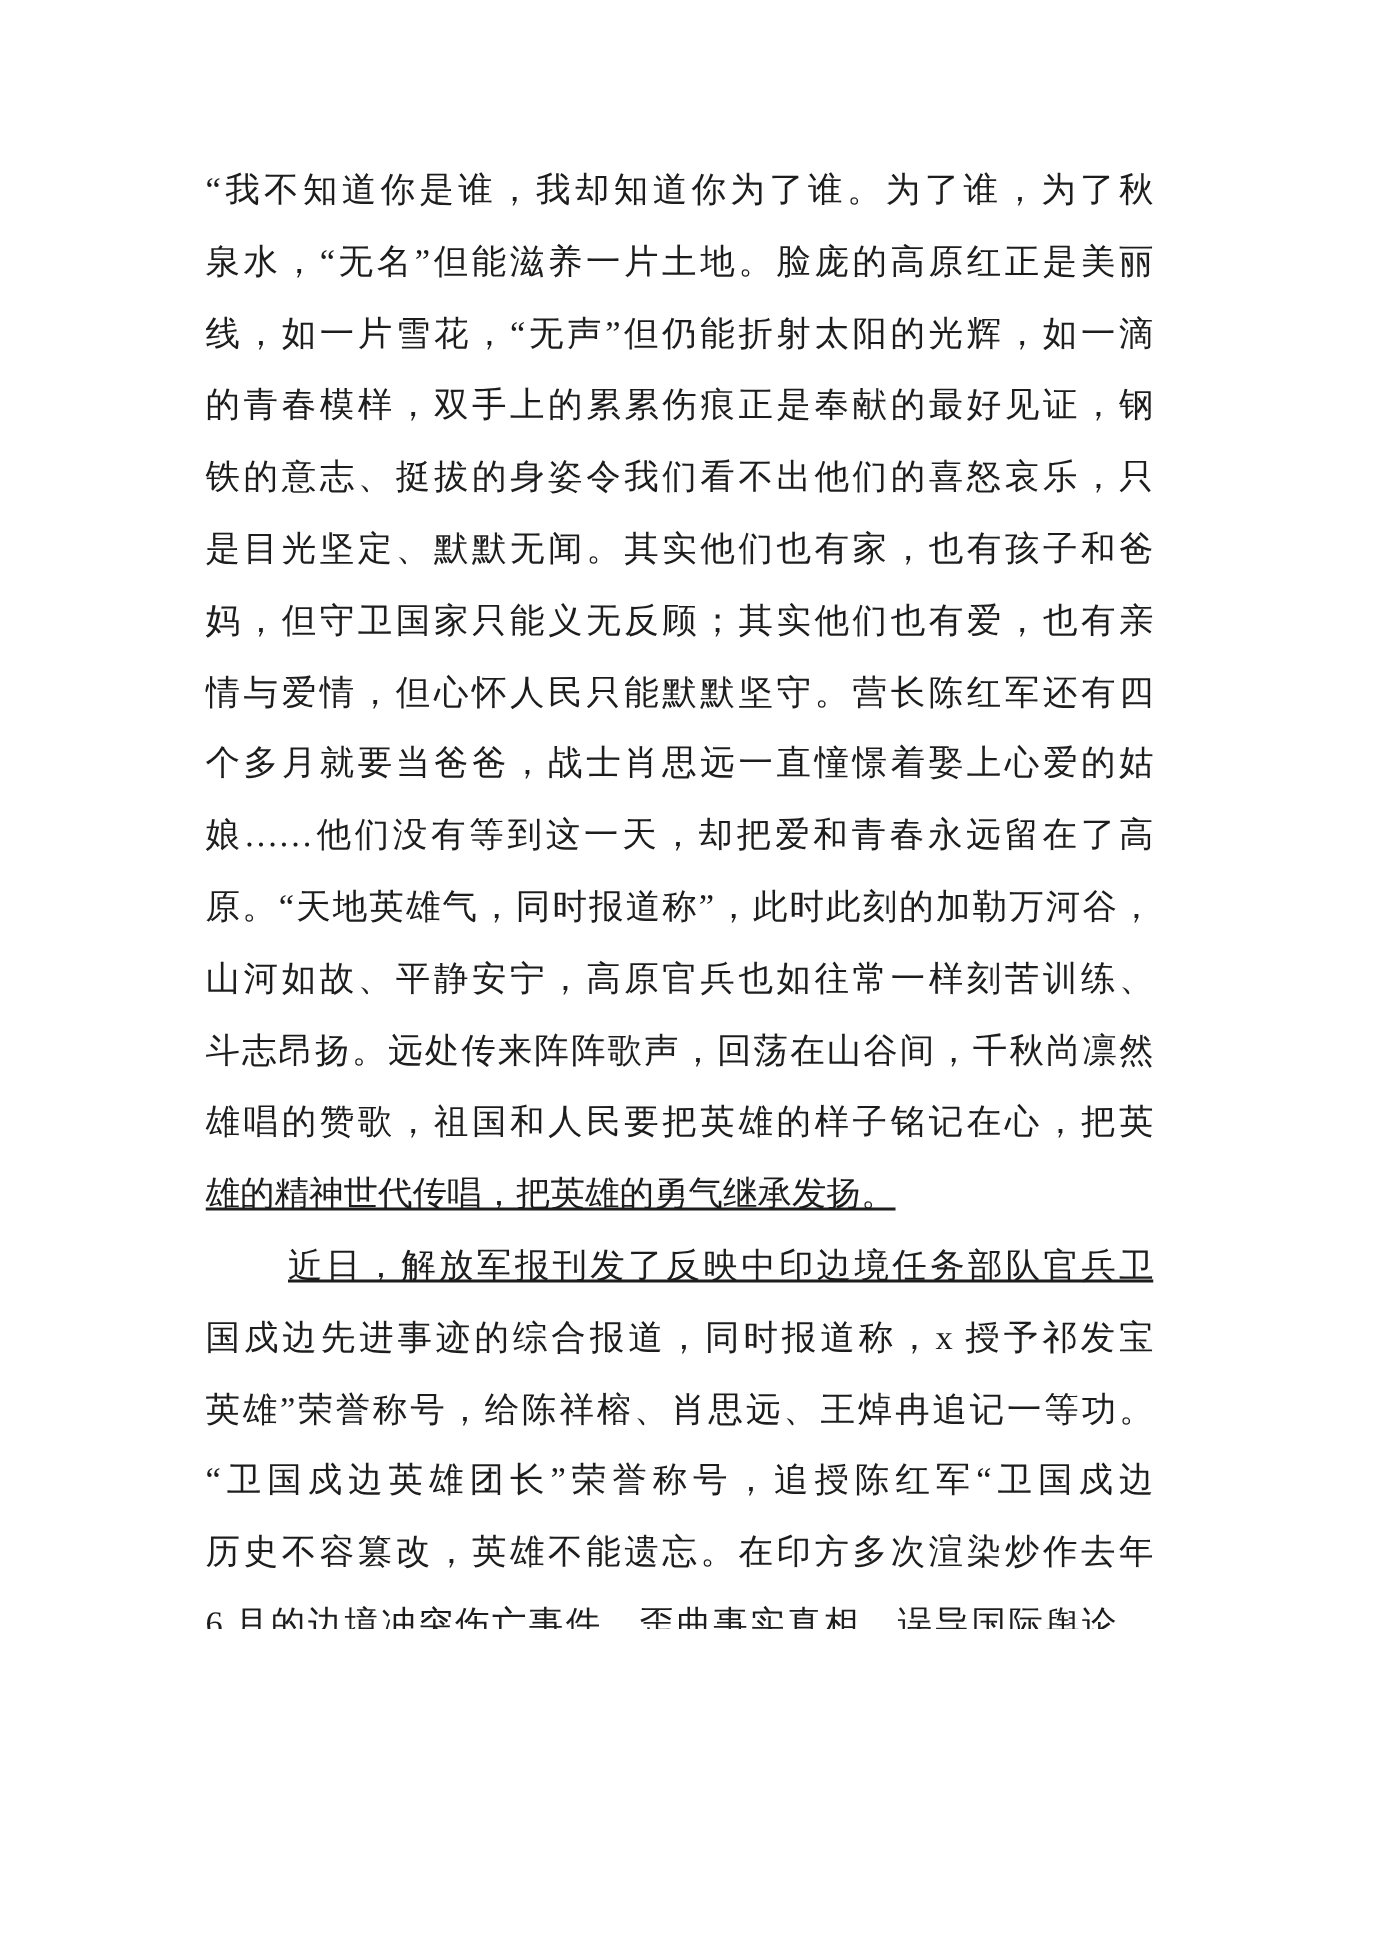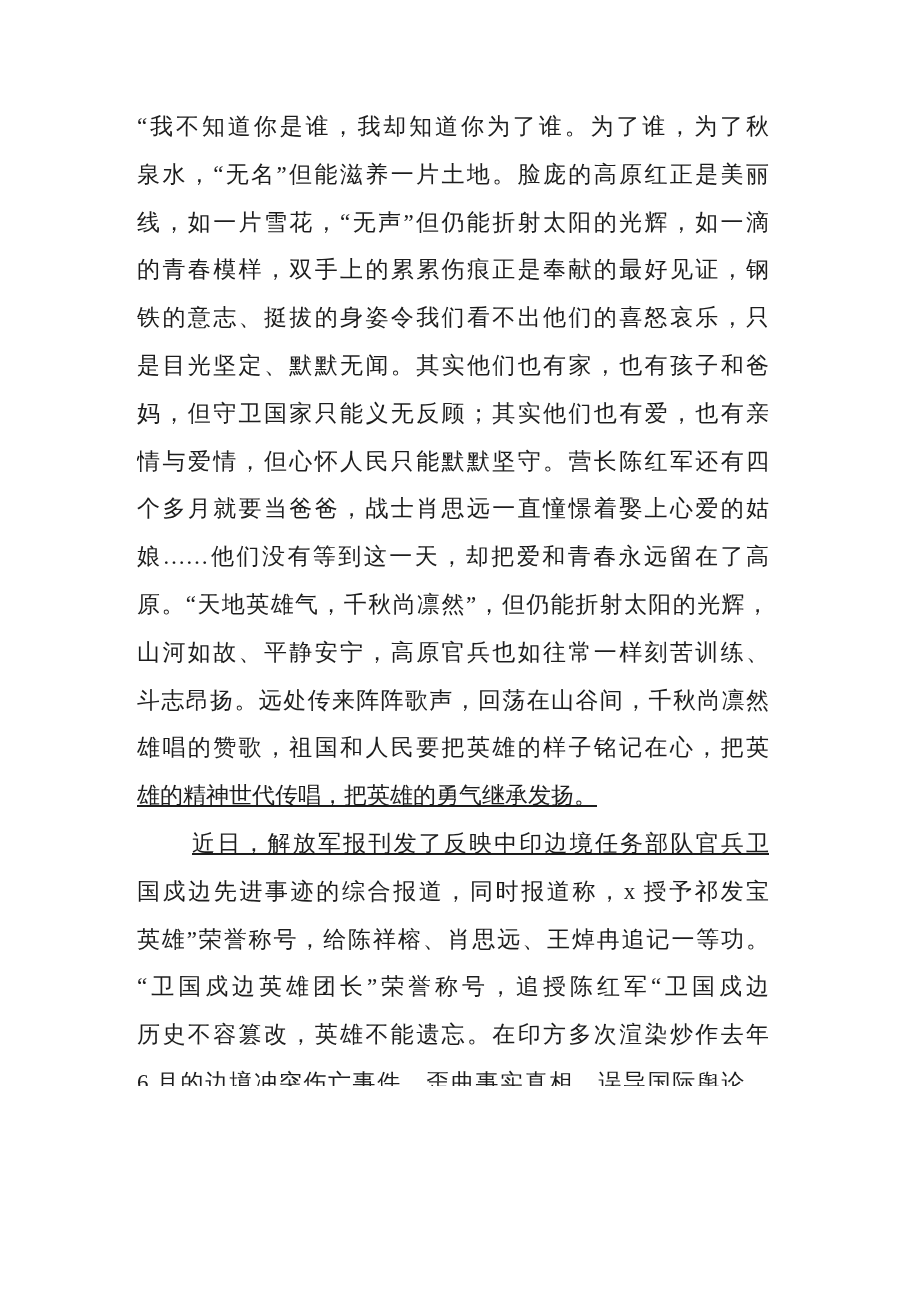--- a/index.html
+++ b/index.html
@@ -48,21 +48,21 @@
       <div class="line">“我不知道你是谁，我却知道你为了谁。为了谁，为了秋</div>
       <div class="line">泉水，“无名”但能滋养一片土地。脸庞的高原红正是美丽</div>
       <div class="line">线，如一片雪花，“无声”但仍能折射太阳的光辉，如一滴</div>
       <div class="line">的青春模样，双手上的累累伤痕正是奉献的最好见证，钢</div>
       <div class="line">铁的意志、挺拔的身姿令我们看不出他们的喜怒哀乐，只</div>
       <div class="line">是目光坚定、默默无闻。其实他们也有家，也有孩子和爸</div>
       <div class="line">妈，但守卫国家只能义无反顾；其实他们也有爱，也有亲</div>
       <div class="line">情与爱情，但心怀人民只能默默坚守。营长陈红军还有四</div>
       <div class="line">个多月就要当爸爸，战士肖思远一直憧憬着娶上心爱的姑</div>
       <div class="line">娘……他们没有等到这一天，却把爱和青春永远留在了高</div>
-      <div class="line">原。“天地英雄气，千秋尚凛然”，但仍能折射太阳的光辉，</div>
+      <div class="line">原。“天地英雄气，同时报道称”，此时此刻的加勒万河谷，</div>
       <div class="line">山河如故、平静安宁，高原官兵也如往常一样刻苦训练、</div>
       <div class="line">斗志昂扬。远处传来阵阵歌声，回荡在山谷间，千秋尚凛然</div>
       <div class="line">雄唱的赞歌，祖国和人民要把英雄的样子铭记在心，把英</div>
       <div class="line para-end">雄的精神世代传唱，把英雄的勇气继承发扬。</div>
       <div class="line indent">近日，解放军报刊发了反映中印边境任务部队官兵卫</div>
       <div class="line">国戍边先进事迹的综合报道，同时报道称，x 授予祁发宝</div>
       <div class="line">英雄”荣誉称号，给陈祥榕、肖思远、王焯冉追记一等功。</div>
       <div class="line">“卫国戍边英雄团长”荣誉称号，追授陈红军“卫国戍边</div>
       <div class="line">历史不容篡改，英雄不能遗忘。在印方多次渲染炒作去年</div>
       <div class="line">6 月的边境冲突伤亡事件，歪曲事实真相，误导国际舆论，</div>

